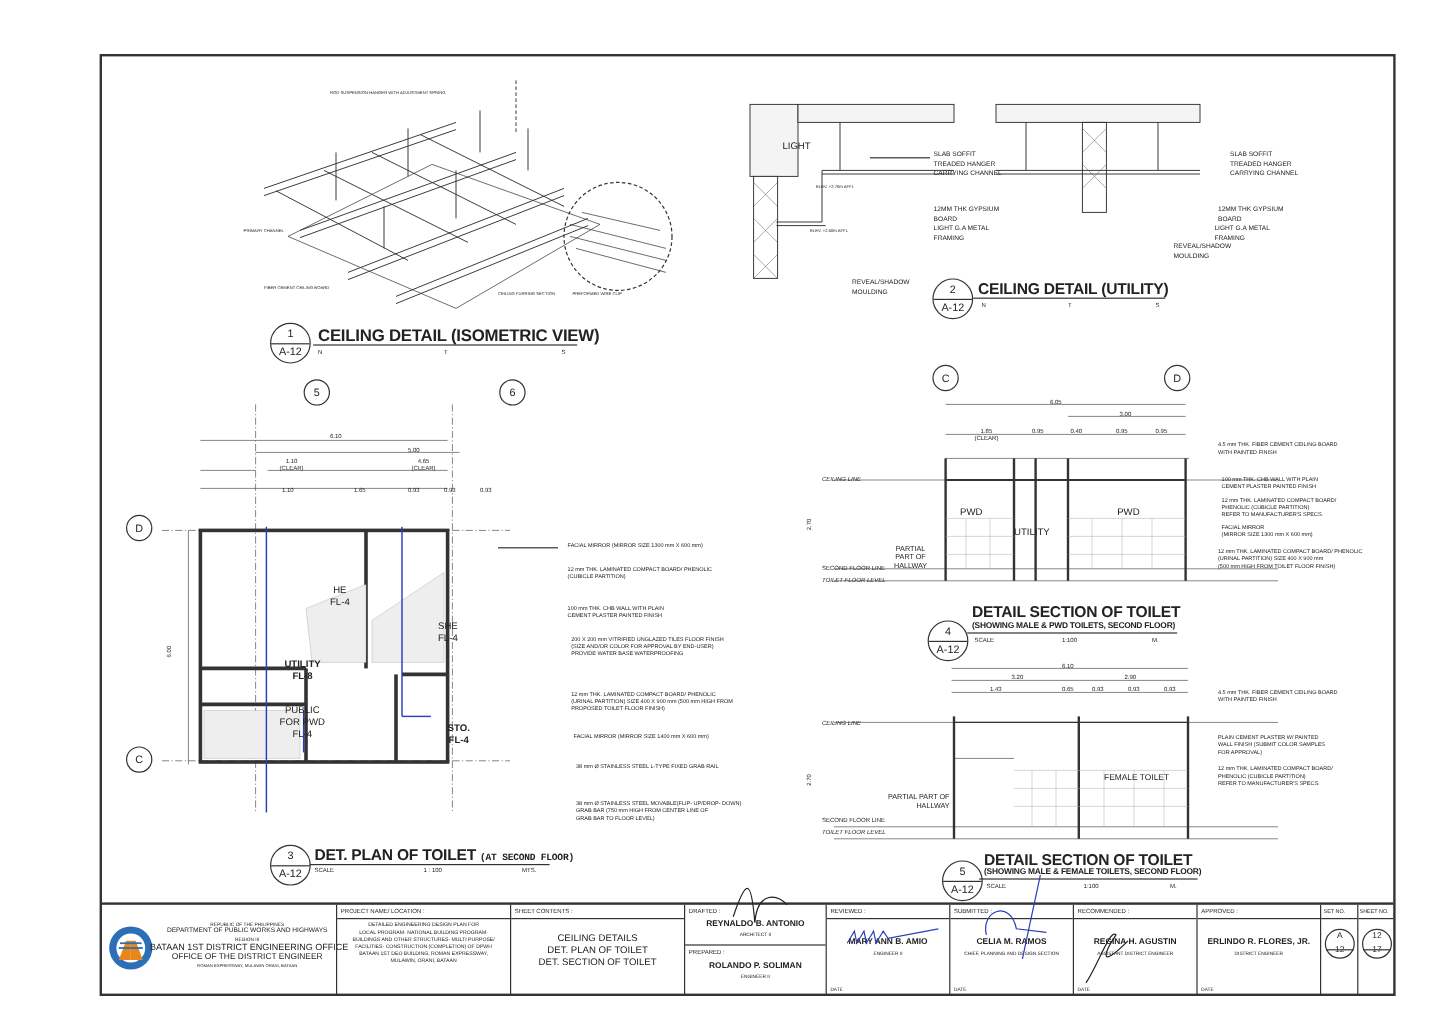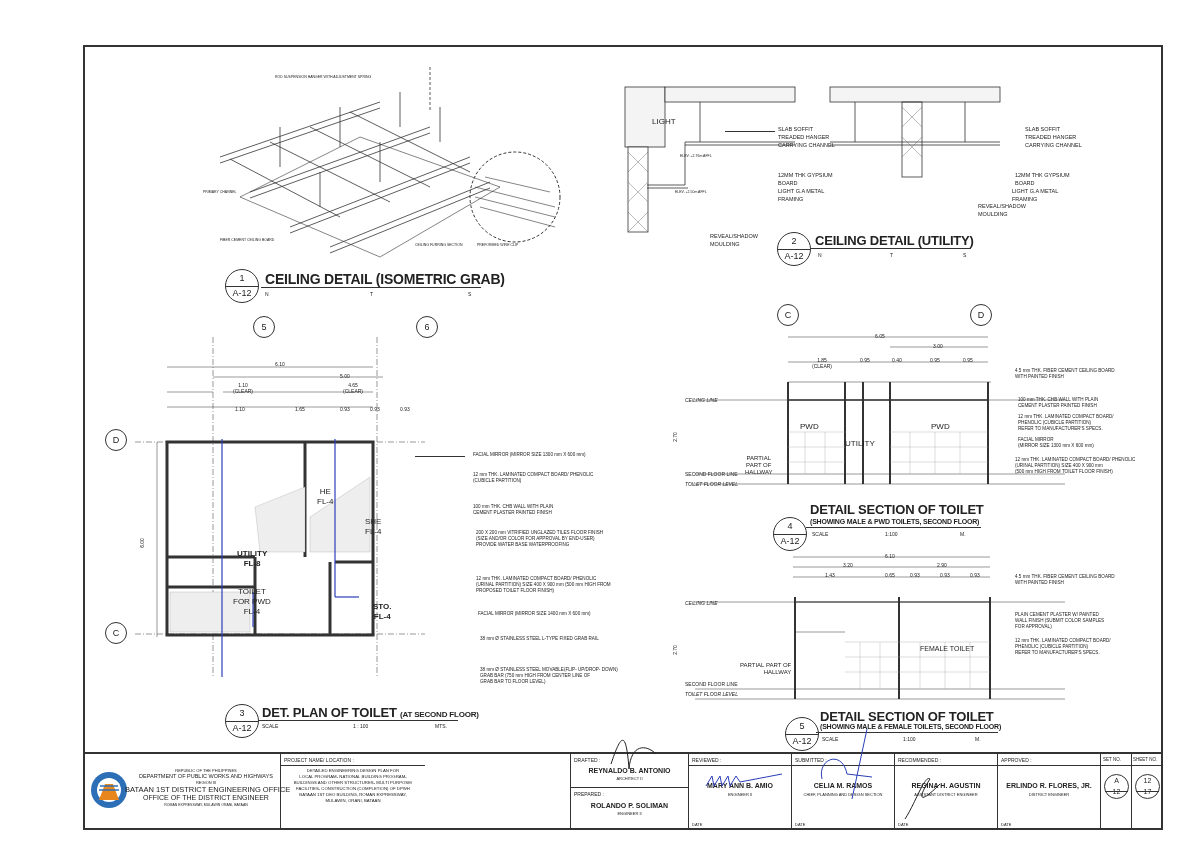--- a/index.html
+++ b/index.html
@@ -1,20 +1,20 @@
 <!DOCTYPE html>
 <html><head>
 <meta charset="utf-8">
 <style>
   html,body{margin:0;padding:0;background:#fff;}
   body{width:1200px;height:848px;position:relative;overflow:hidden;font-family:"Liberation Sans",sans-serif;color:#222;}
   .sheet{position:absolute;left:83px;top:45px;width:1080px;height:785px;border:2px solid #333;box-sizing:border-box;}
   .abs{position:absolute;}
   .ttl{font-weight:bold;font-size:13px;letter-spacing:-0.2px;white-space:nowrap;}
-  .ttl small{font-size:8px;}
+  .ttl small{font-size:8px;font-family:Liberation Mono, monospace;}
   .bubble{position:absolute;width:34px;height:34px;border:1px solid #333;border-radius:50%;box-sizing:border-box;font-size:9px;text-align:center;}
   .bubble .t{position:absolute;top:3px;left:0;right:0;}
   .bubble .b{position:absolute;top:18px;left:0;right:0;}
   .bubble:after{content:"";position:absolute;left:0;right:0;top:16px;border-top:1px solid #333;}
   .titleline{position:absolute;border-top:1px solid #333;}
   .scale{position:absolute;font-size:5px;white-space:nowrap;}
   .note{position:absolute;font-size:4.6px;line-height:6px;white-space:pre-line;}
   .leader{position:absolute;border-top:1px solid #333;}
   .grid{position:absolute;width:20px;height:20px;border:1px solid #333;border-radius:50%;font-size:9px;text-align:center;line-height:20px;background:#fff;}
   .dim{position:absolute;font-size:5px;white-space:nowrap;}
@@ -67,21 +67,21 @@
   <div class="note" style="left:190px;top:27px;font-size:3.5px;">ROD SUSPENSION HANGER WITH ADJUSTMENT SPRING</div>
   <div class="note" style="left:118px;top:142px;font-size:3.5px;">PRIMARY CHANNEL</div>
   <div class="note" style="left:135px;top:190px;font-size:3.5px;">FIBER CEMENT CEILING BOARD</div>
   <div class="note" style="left:330px;top:195px;font-size:3.5px;">CEILING FURRING SECTION</div>
   <div class="note" style="left:392px;top:195px;font-size:3.5px;">PREFORMED WIRE CLIP</div>
 
   <div class="bubble" style="left:140px;top:222px;">
     <span class="t">1</span>
       <span class="b">A-12</span>
   </div>
-  <div class="abs ttl" style="left:180px;top:224px;font-size:14px;">CEILING DETAIL (ISOMETRIC GRAB)</div>
+  <div class="abs ttl" style="left:180px;top:224px;font-size:14px;">CEILING DETAIL (ISOMETRIC VIEW)</div>
   <div class="titleline" style="left:176px;top:240px;width:220px;"></div>
   <div class="scale" style="left:180px;top:244px;">N</div>
   <div class="scale" style="left:285px;top:244px;">T</div>
   <div class="scale" style="left:383px;top:244px;">S</div>
 
   <svg style="left:540px;top:40px;" width="520" height="150" viewBox="0 0 520 150">
     <g stroke="#333" fill="none" stroke-width="0.8">
       <rect x="0" y="0" width="40" height="60" fill="#f4f4f4"></rect>
       <rect x="40" y="0" width="130" height="15" fill="#f4f4f4"></rect>
       <rect x="3" y="60" width="20" height="85" fill="#fff"></rect>
@@ -189,24 +189,24 @@
 (CLEAR)</div>
   <div class="dim" style="left:148px;top:335px;white-space:pre;text-align:center;">1.10
 (CLEAR)</div>
   <div class="dim" style="left:150px;top:359px;">1.10</div>
   <div class="dim" style="left:210px;top:359px;">1.65</div>
   <div class="dim" style="left:255px;top:359px;">0.93</div>
   <div class="dim" style="left:285px;top:359px;">0.93</div>
   <div class="dim" style="left:315px;top:359px;">0.93</div>
   <div class="dim" style="left:52px;top:493px;transform:rotate(-90deg);">6.00</div>
 
-  <div class="room" style="left:190px;top:440px;white-space:pre;margin-left:42px;"><span>HE</span><br><span>FL-4</span></div>
+  <div class="room" style="left:190px;top:440px;white-space:pre;"><span>HE</span><br><span>FL-4</span></div>
   <div class="room" style="left:280px;top:470px;"><span>SHE</span><br><span>FL-4</span></div>
   <div class="room" style="left:152px;top:502px;font-weight:bold;"><span>UTILITY</span><br><span>FL-8</span></div>
-  <div class="room" style="left:148px;top:540px;white-space:pre;"><span>TOILET
+  <div class="room" style="left:148px;top:540px;white-space:pre;"><span>PUBLIC
 FOR PWD</span><br><span>FL-4</span></div>
   <div class="room" style="left:288px;top:555px;font-weight:bold;"><span>STO.</span><br><span>FL-4</span></div>
 
   <div class="leader" style="left:330px;top:409px;width:50px;"></div>
   <div class="note" style="left:388px;top:405px;">FACIAL MIRROR (MIRROR SIZE 1300 mm X 600 mm)</div>
   <div class="note" style="left:388px;top:425px;">12 mm THK. LAMINATED COMPACT BOARD/ PHENOLIC
 (CUBICLE PARTITION)</div>
   <div class="note" style="left:388px;top:457px;">100 mm THK. CHB WALL WITH PLAIN
 CEMENT PLASTER PAINTED FINISH</div>
   <div class="note" style="left:391px;top:483px;">200 X 200 mm VITRIFIED UNGLAZED TILES FLOOR FINISH
@@ -392,20 +392,29 @@
       <div class="lbl">PROJECT NAME/ LOCATION :</div>
       <div class="hline" style="top:11px;"></div>
       <div class="abs" style="left:2px;right:2px;top:14px;font-size:4.3px;line-height:6px;text-align:center;white-space:pre-line;">DETAILED ENGINEERING DESIGN PLAN FOR
 LOCAL PROGRAM- NATIONAL BUILDING PROGRAM-
 BUILDINGS AND OTHER STRUCTURES- MULTI PURPOSE/
 FACILITIES- CONSTRUCTION (COMPLETION) OF DPWH
 BATAAN 1ST DEO BUILDING, ROMAN EXPRESSWAY,
 MULAWIN, ORANI, BATAAN</div>
     </div>
 
+    <div class="cell" style="left:340px;width:145px;">
+      <div class="lbl">SHEET CONTENTS :</div>
+      <div class="hline" style="top:11px;"></div>
+      <div class="abs" style="left:0;right:0;top:23px;text-align:center;font-size:8px;line-height:10px;">
+        <div>CEILING DETAILS</div>
+        <div>DET.  PLAN OF TOILET</div>
+        <div>DET. SECTION OF TOILET</div>
+      </div>
+    </div>
 
     <div class="cell" style="left:485px;width:118px;">
       <div class="lbl">DRAFTED :</div>
       <div class="name" style="top:13px;">REYNALDO B. ANTONIO</div>
       <div class="role" style="top:22px;">ARCHITECT II</div>
       <div class="hline" style="top:33px;"></div>
       <div class="lbl" style="top:37px;">PREPARED :</div>
       <div class="name" style="top:48px;">ROLANDO P. SOLIMAN</div>
       <div class="role" style="top:57px;">ENGINEER II</div>
       <svg style="left:30px;top:-20px;" width="60" height="40">

